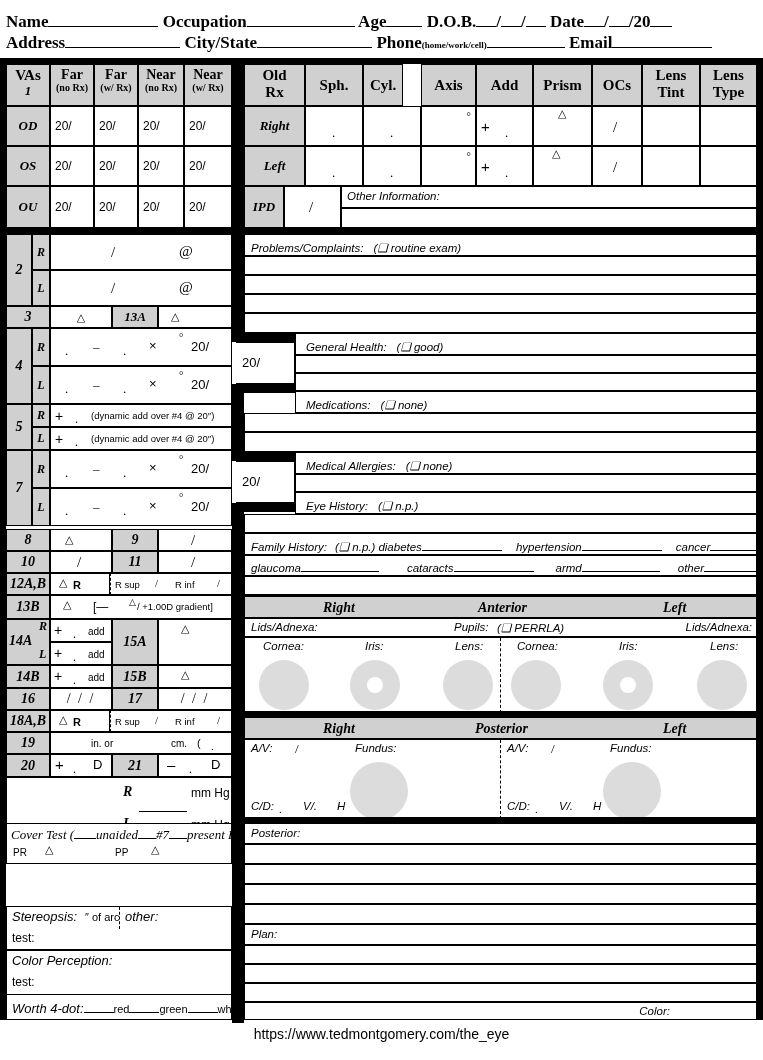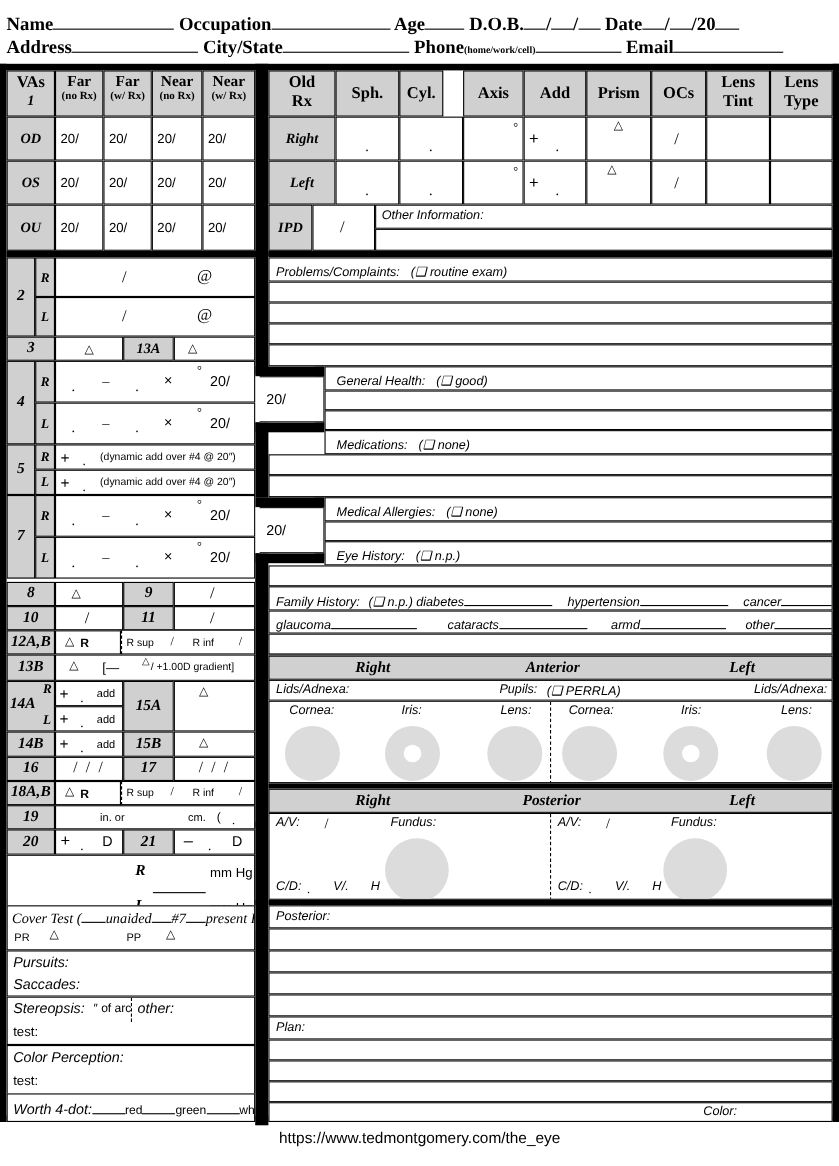--- a/index.html
+++ b/index.html
@@ -548,24 +548,20 @@
   <div class="cell" style="left:6px;top:823px;width:226px;height:41px;">
     <div style="position:absolute;left:4px;top:3px;white-space:nowrap;font-family:'Liberation Serif',serif;font-style:italic;font-size:13px;">
       <span>Cover Test (</span><span class="blank" style="width:22px"></span><span>unaided</span><span class="blank" style="width:18px"></span><span>#7</span><span class="blank" style="width:18px"></span><span>present Rx):</span>
     </div>
     <div style="position:absolute;left:6px;top:23px;font-size:10px;font-family:'Liberation Sans',sans-serif;">PR</div>
     <div class="tri" style="position:absolute;left:38px;top:19px;">△</div>
     <div style="position:absolute;left:108px;top:23px;font-size:10px;font-family:'Liberation Sans',sans-serif;">PP</div>
     <div class="tri" style="position:absolute;left:144px;top:19px;">△</div>
   </div>
 
-  <div class="cell" style="left:6px;top:864px;width:226px;height:42px;">
-    <div class="lbl-it" style="position:absolute;left:5px;top:2px;font-size:13px;">Pursuits:</div>
-    <div class="lbl-it" style="position:absolute;left:5px;top:22px;font-size:13px;">Saccades:</div>
-  </div>
 
   <div class="cell" style="left:6px;top:906px;width:226px;height:44px;">
     <div class="lbl-it" style="position:absolute;left:5px;top:2px;font-size:13px;">Stereopsis:</div>
     <div style="position:absolute;left:78px;top:4px;font-size:11px;font-family:'Liberation Sans',sans-serif;">″ of arc</div>
     <div style="position:absolute;left:112px;top:0px;width:1px;height:22px;border-left:1px dashed #000;"></div>
     <div class="lbl-it" style="position:absolute;left:118px;top:2px;font-size:13px;">other:</div>
     <div style="position:absolute;left:5px;top:24px;font-size:12px;font-family:'Liberation Sans',sans-serif;">test:</div>
     <span class="blank" style="position:absolute;left:38px;top:37px;width:180px;"></span>
   </div>
 

